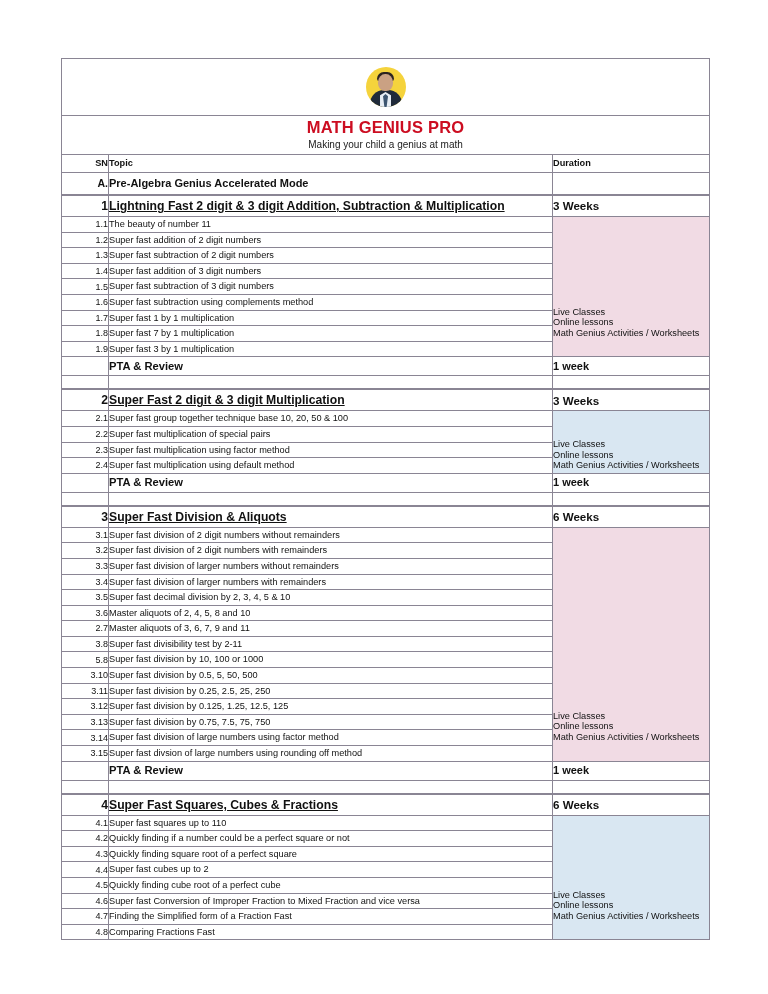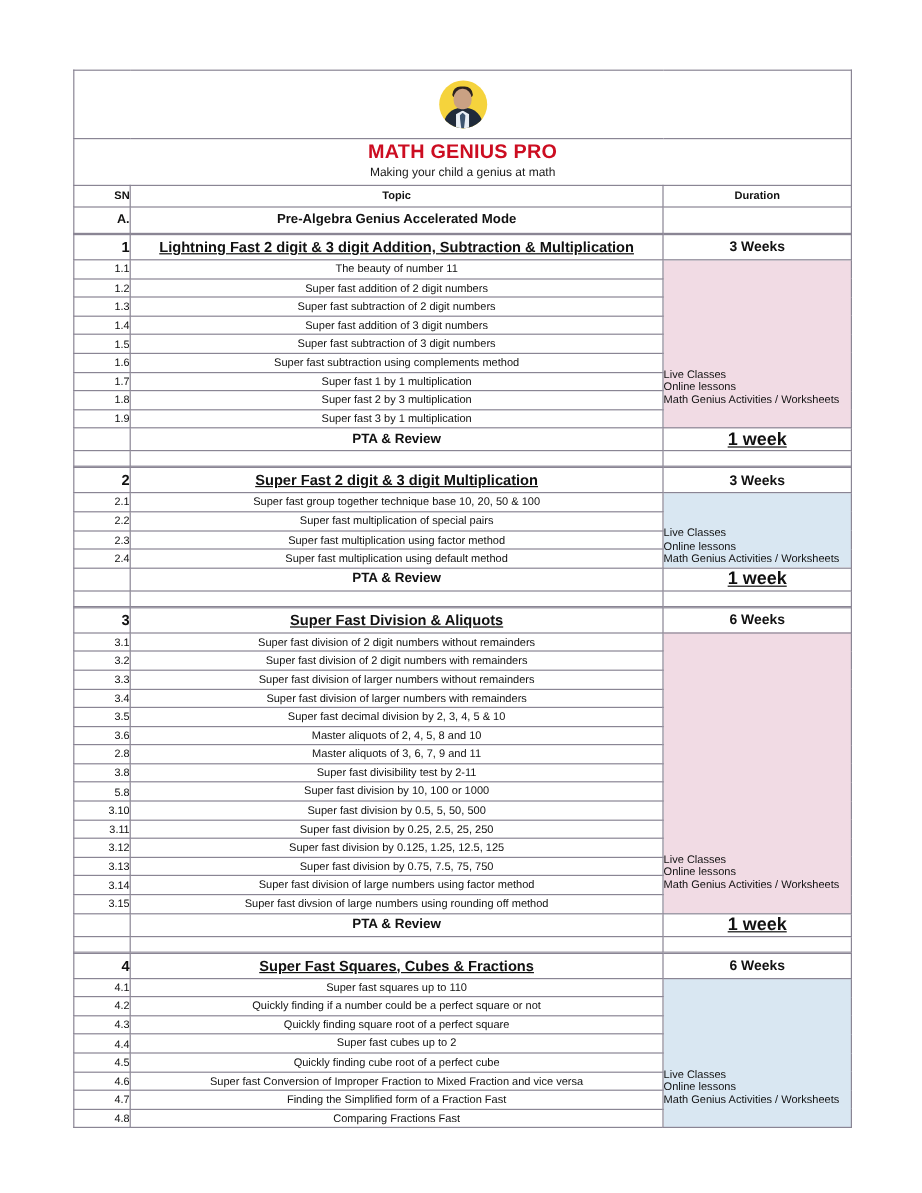--- a/index.html
+++ b/index.html
@@ -134,21 +134,21 @@
   }
   .brand-tag {
     font-size: 10px;
     color: #1a1a1a;
     line-height: 1.4;
     padding-top: 1px;
   }
 
   
   .pad-sn  { padding: 0 4px 0 2px; text-align: right; }
-  .pad-txt { padding: 0 3px 0 5px; text-align: center; }
+  .pad-txt { padding: 0 3px 0 5px; text-align: left; }
 
   
   .hdr td {
     background: #eed8e2;
     height: 17px;
     font-size: 10.6px;
     font-weight: bold;
   }
 
   
@@ -172,21 +172,21 @@
   .mod .d   { font-size: 11.6px; font-weight: bold; margin-left: 44px; }
 
   
   .det td { height: 14.6px; }
   .det .sn { font-size: 9px; }
   .det .t  { font-size: 9.2px; }
 
   
   .pta td { height: 18px; }
   .pta .t { font-size: 11.2px; font-weight: bold; margin-left: 32px; }
-  .pta .d { font-size: 15px; font-weight: bold; text-decoration: underline; }
+  .pta .d { font-size: 11px; font-weight: bold; }
 
   
   .spacer td { height: 12px; }
 
   
   .pink td  { background: #f0d7e1; }
   .blue td  { background: #d4e4f0; }
   .pinkd td { background: #f1dbe4; }
   .blued td { background: #d9e7f2; }
 
@@ -290,21 +290,21 @@
             <tr class="det pinkd">
               <td class="pad-sn sn">1.6</td>
               <td class="pad-txt t">Super fast subtraction using complements method</td>
             </tr>
             <tr class="det pinkd">
               <td class="pad-sn sn">1.7</td>
               <td class="pad-txt t">Super fast 1 by 1 multiplication</td>
             </tr>
             <tr class="det pinkd">
               <td class="pad-sn sn">1.8</td>
-              <td class="pad-txt t">Super fast 2 by 3 multiplication</td>
+              <td class="pad-txt t">Super fast 7 by 1 multiplication</td>
             </tr>
             <tr class="det pinkd">
               <td class="pad-sn sn">1.9</td>
               <td class="pad-txt t">Super fast 3 by 1 multiplication</td>
             </tr>
             <tr class="pta blue">
               <td class="pad-sn"></td>
               <td class="pad-txt t">PTA &amp; Review</td>
               <td class="pad-txt d">1 week</td>
             </tr>
@@ -395,21 +395,21 @@
             </tr>
             <tr class="det pinkd">
               <td class="pad-sn sn">3.5</td>
               <td class="pad-txt t">Super fast decimal division by 2, 3, 4, 5 &amp; 10</td>
             </tr>
             <tr class="det pinkd">
               <td class="pad-sn sn">3.6</td>
               <td class="pad-txt t">Master aliquots of 2, 4, 5, 8 and 10</td>
             </tr>
             <tr class="det pinkd">
-              <td class="pad-sn sn">2.8</td>
+              <td class="pad-sn sn">2.7</td>
               <td class="pad-txt t">Master aliquots of 3, 6, 7, 9 and 11</td>
             </tr>
             <tr class="det pinkd">
               <td class="pad-sn sn">3.8</td>
               <td class="pad-txt t">Super fast divisibility test by 2-11</td>
             </tr>
             <tr class="det pinkd">
               <td class="pad-sn sn">5.8</td>
               <td class="pad-txt t">Super fast division by 10, 100 or 1000</td>
             </tr>

